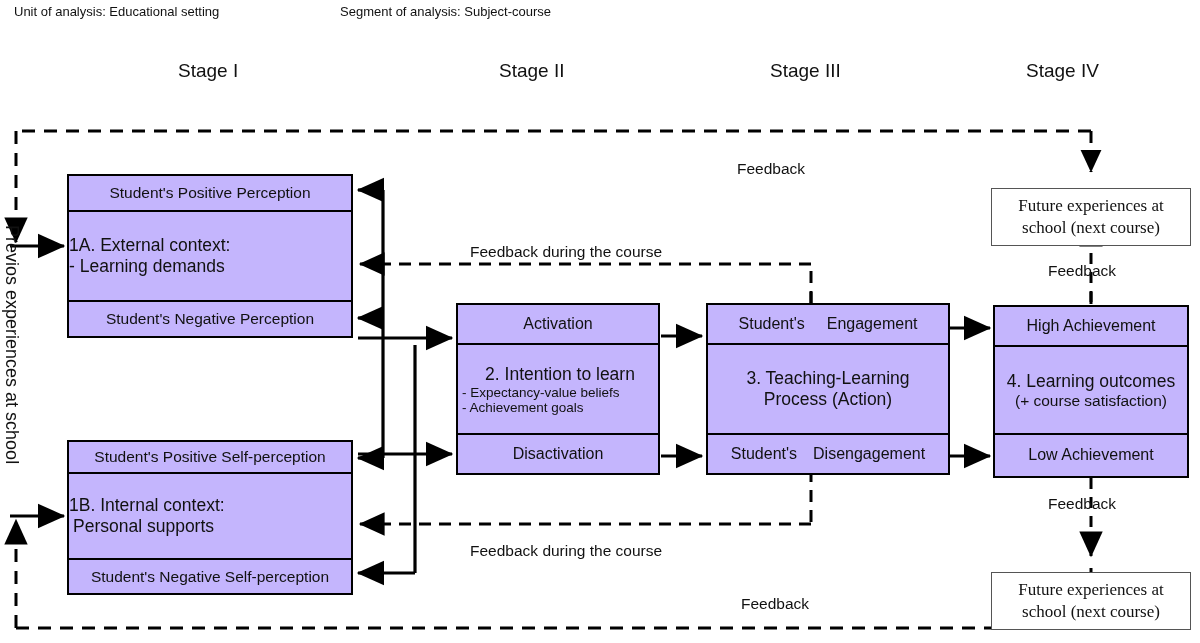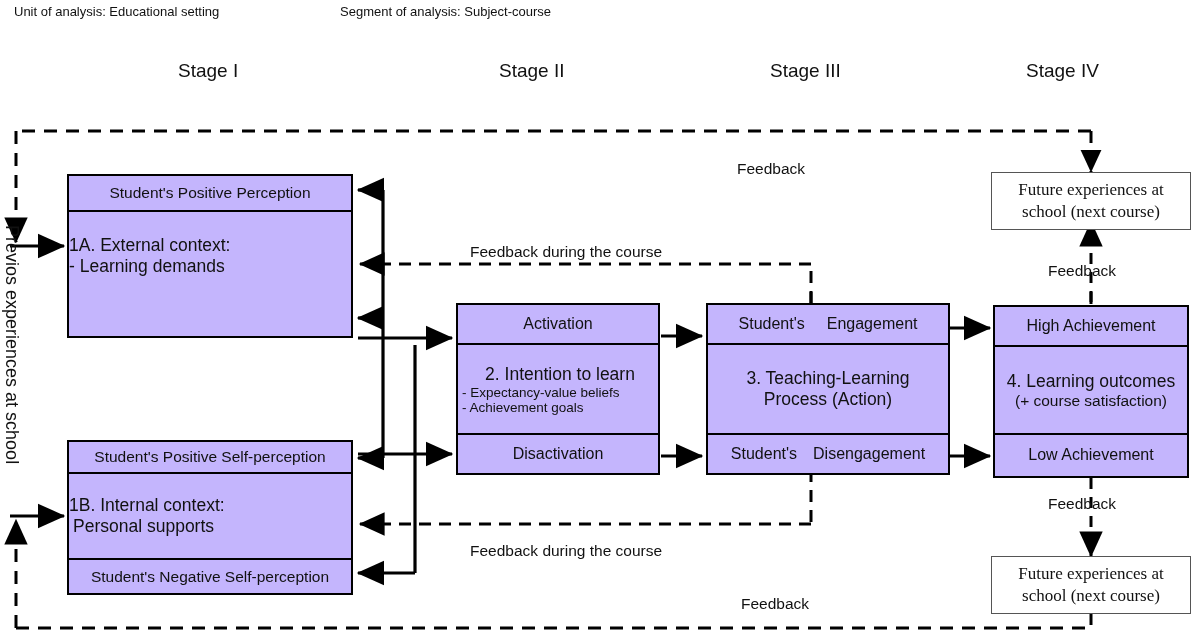--- a/index.html
+++ b/index.html
@@ -20,21 +20,21 @@
   .t15{font-size:15.5px;}
   .t17{font-size:17.5px;}
   .t13{font-size:13.5px;}
   .t16{font-size:16px;}
   .left{justify-content:flex-start;text-align:left;padding-left:0;}
   .col{flex-direction:column;}
 
   .serifbox{position:absolute;box-sizing:border-box;border:1.6px solid #555;
             background:#fff;display:flex;align-items:center;justify-content:center;
             font-family:"Liberation Serif",serif;font-size:17px;text-align:center;
-            line-height:1.32;}
+            line-height:1.32;margin-top:16px;}
 
   .lbl{position:absolute;font-size:15.5px;white-space:nowrap;}
 
   .vert{position:absolute;font-size:18px;white-space:nowrap;
         transform-origin:0 0;transform:rotate(90deg);}
 </style>
 </head>
 <body>
 
 <div id="root">
@@ -108,20 +108,21 @@
 
   <div class="vert" style="left:22px;top:225px;">Previos experiences at school</div>
 
   <div class="box outer" style="left:67px;top:174px;width:286px;height:164px;"></div>
   <div class="box band t15" style="left:69px;top:176px;width:282px;height:36px;">Student's  Positive Perception</div>
   <div class="box col left" style="left:69px;top:212px;width:282px;height:88px;
        align-items:flex-start;justify-content:center;">
     <div class="t17">1A. External context:</div>
     <div class="t17">- Learning demands</div>
   </div>
+  <div class="box bandtop t15" style="left:69px;top:300px;width:282px;height:36px;">Student's Negative Perception</div>
 
   <div class="box outer" style="left:67px;top:440px;width:286px;height:155px;"></div>
   <div class="box band t15" style="left:69px;top:442px;width:282px;height:32px;">Student's Positive Self-perception</div>
   <div class="box col left" style="left:69px;top:474px;width:282px;height:84px;
        align-items:flex-start;justify-content:center;">
     <div class="t17">1B. Internal context:</div>
     <div class="t17" style="padding-left:4px;">Personal supports</div>
   </div>
   <div class="box bandtop t15" style="left:69px;top:558px;width:282px;height:35px;">Student's Negative Self-perception</div>
 

